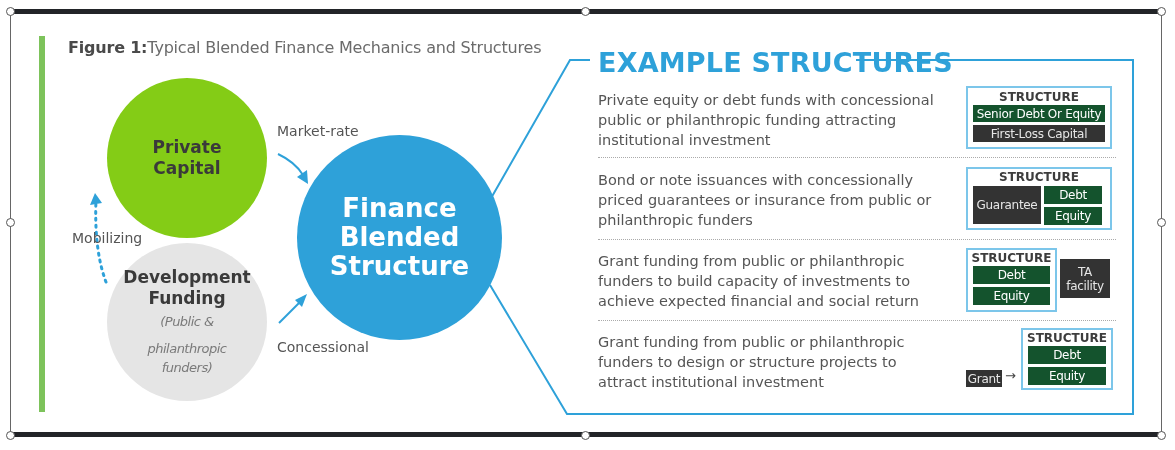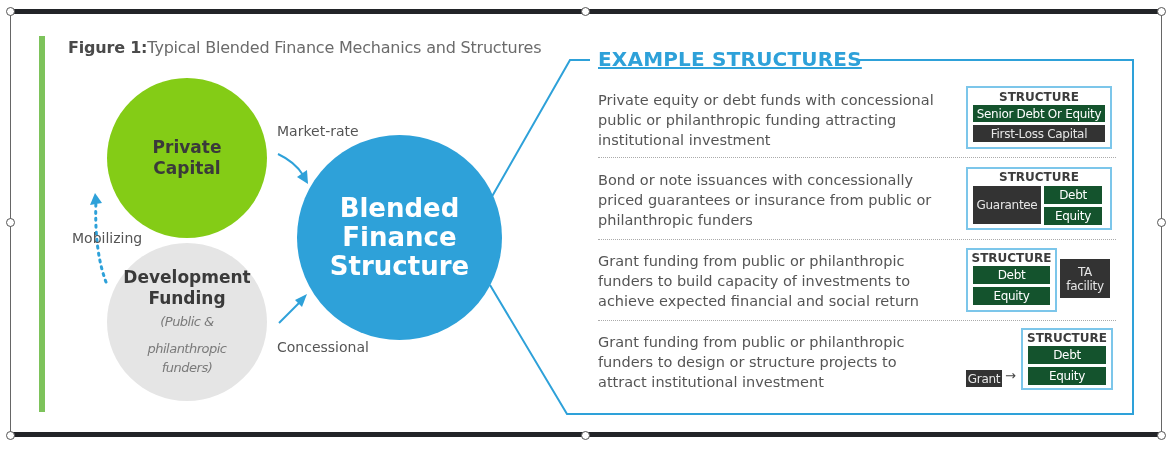--- a/index.html
+++ b/index.html
@@ -14,21 +14,21 @@
   .fig-title { left:68px; top:38px; font-size:16px; color:#6b6b6b; white-space:nowrap; letter-spacing:-0.2px; }
   .fig-title b { color:#4a4a4a; }
   .circle { border-radius:50%; display:flex; flex-direction:column; align-items:center; justify-content:center; text-align:center; }
   .c-private { left:107px; top:78px; width:160px; height:160px; background:#84cc16; }
   .c-dev { left:107px; top:243px; width:160px; height:158px; background:#e5e5e5; }
   .c-blend { left:297px; top:135px; width:205px; height:205px; background:#2ea1d9; }
   .c-label { font-weight:bold; color:#3a3a3a; font-size:17px; line-height:21px; }
   .c-sub { font-style:italic; color:#7a7a7a; font-size:13px; line-height:19px; margin-top:2px; letter-spacing:-0.5px; }
   .c-blend-label { font-weight:bold; color:#ffffff; font-size:26px; line-height:29px; }
   .lbl { color:#555; font-size:14px; white-space:nowrap; }
-  .ex-title { left:598px; top:47px; font-size:20px; font-weight:bold; color:#2ea1d9; letter-spacing:0.2px; white-space:nowrap;text-decoration:underline; }
+  .ex-title { left:598px; top:47px; font-size:27px; font-weight:bold; color:#2ea1d9; letter-spacing:0.2px; white-space:nowrap; }
   .ex-row-text { left:598px; width:340px; font-size:14.5px; line-height:20px; color:#555; }
   .dotted { left:598px; width:518px; height:0; border-top:1.5px dotted #aaa; }
   .sbox { border:2px solid #7cc6ea; background:#fff; box-sizing:border-box; }
   .s-head { font-weight:bold; color:#3d3d3d; font-size:12px; text-align:center; line-height:14px; }
   .s-blue { background:#14532d; color:#fff; font-size:12px; text-align:center; display:flex; align-items:center; justify-content:center; letter-spacing:-0.3px; }
   .s-dark { background:#333333; color:#e6e6e6; font-size:12px; text-align:center; display:flex; align-items:center; justify-content:center; letter-spacing:-0.3px; }
   svg.overlay { position:absolute; left:0; top:0; }
 </style>
 </head>
 <body>
@@ -75,22 +75,22 @@
 
 <div class="abs circle c-dev">
   <div class="c-label">Development</div>
   <div class="c-label">Funding</div>
   <div class="c-sub" style="margin-top:3px;">(Public &amp;</div>
   <div class="c-sub" style="margin-top:8px;">philanthropic</div>
   <div class="c-sub" style="margin-top:0;">funders)</div>
 </div>
 
 <div class="abs circle c-blend">
+  <div class="c-blend-label">Finance</div>
   <div class="c-blend-label">Blended</div>
-  <div class="c-blend-label">Finance</div>
   <div class="c-blend-label">Structure</div>
 </div>
 
 <div class="abs lbl" style="left:277px;top:123px;">Market-rate</div>
 <div class="abs lbl" style="left:277px;top:339px;">Concessional</div>
 <div class="abs lbl" style="left:72px;top:230px;">Mobilizing</div>
 
 <div class="abs ex-title">EXAMPLE STRUCTURES</div>
 
 <div class="abs ex-row-text" style="top:90px;">Private equity or debt funds with concessional public or philanthropic funding attracting institutional investment</div>

